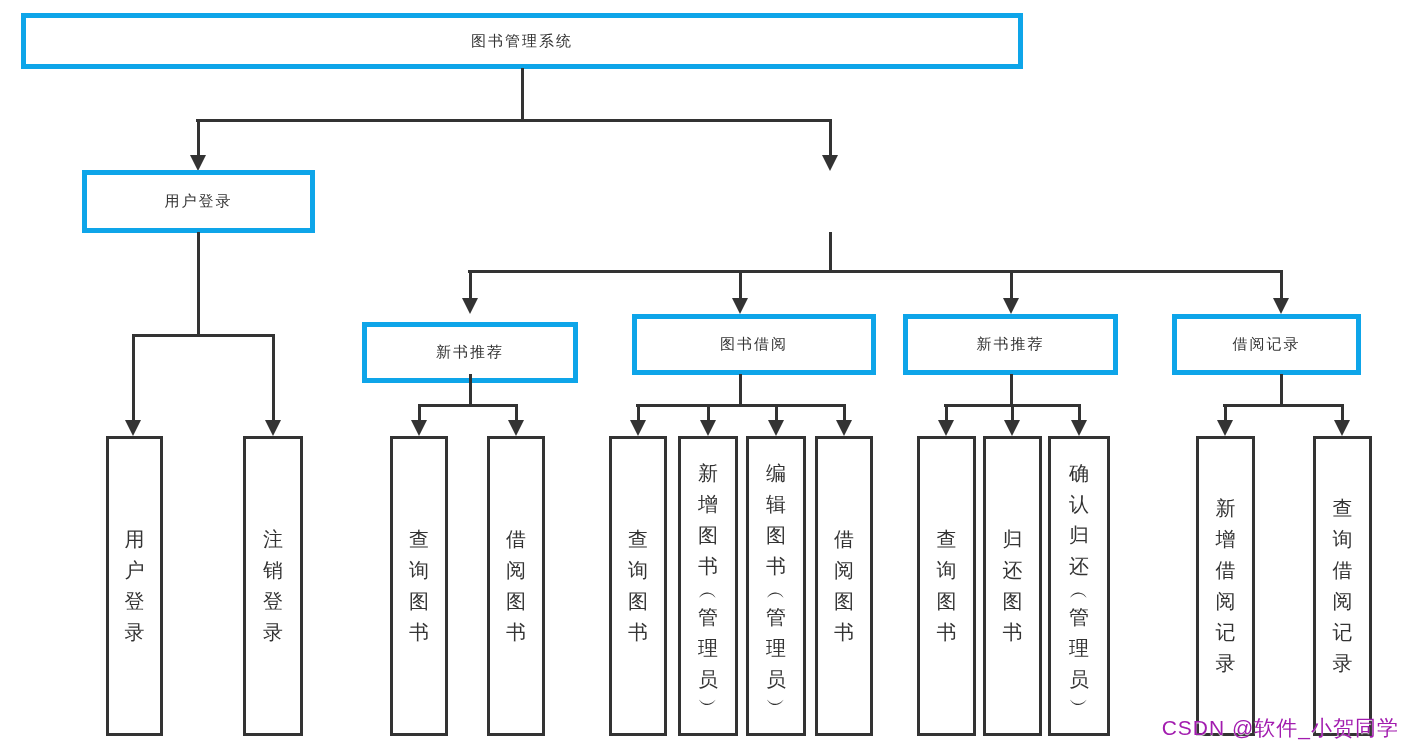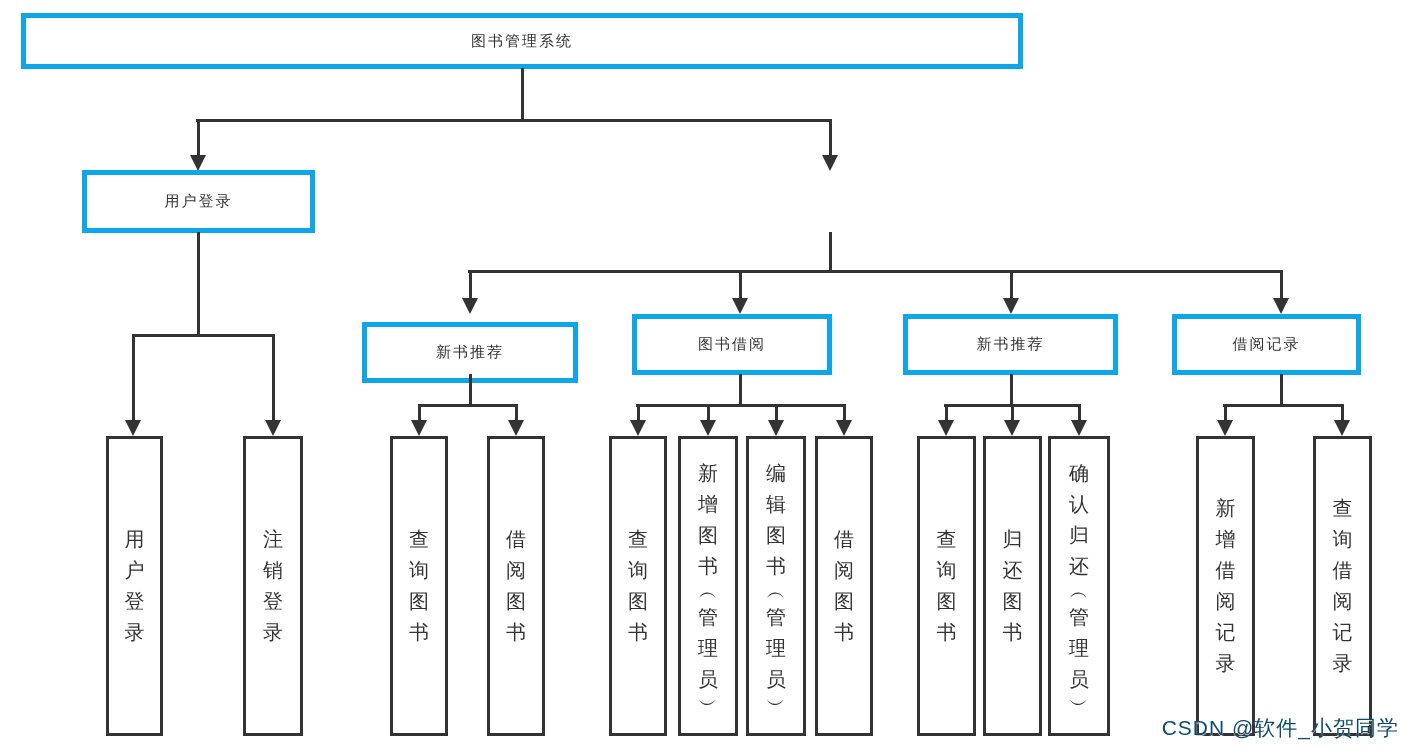--- a/index.html
+++ b/index.html
@@ -20,21 +20,21 @@
   .vchar{display:block;text-align:center;line-height:31px;font-size:20px;color:#333333;}
   .vbracket{line-height:20px;font-size:19px;}
   .hline{position:absolute;height:3px;background:#333333;}
   .vline{position:absolute;width:3px;background:#333333;}
   .tri{
     position:absolute;width:0;height:0;
     border-left:8px solid transparent;border-right:8px solid transparent;
     border-top:16px solid #333333;
   }
   .watermark{
-    position:absolute;right:6px;bottom:5px;font-size:21px;color:#0c4a6e;
+    position:absolute;right:6px;bottom:5px;font-size:21px;color:#a21caf;
     letter-spacing:1px;text-shadow:0 1px 1px rgba(255,255,255,0.9);white-space:nowrap;
   }
 </style>
 </head>
 <body>
 
 <div id="stage">
 
   <div class="box" style="left:21px;top:13px;width:1002px;height:56px">
     <span>图书管理系统</span>
@@ -65,21 +65,21 @@
   <div class="vline" style="left:739px;top:270px;height:30px"></div>
   <div class="tri" style="left:732px;top:298px"></div>
   <div class="vline" style="left:1010px;top:270px;height:30px"></div>
   <div class="tri" style="left:1003px;top:298px"></div>
   <div class="vline" style="left:1280px;top:270px;height:30px"></div>
   <div class="tri" style="left:1273px;top:298px"></div>
 
   <div class="box" style="left:362px;top:322px;width:216px;height:61px">
     <span>新书推荐</span>
   </div>
-  <div class="box" style="left:632px;top:314px;width:200px;height:61px">
+  <div class="box" style="left:632px;top:314px;width:244px;height:61px">
     <span>图书借阅</span>
   </div>
   <div class="box" style="left:903px;top:314px;width:215px;height:61px">
     <span>新书推荐</span>
   </div>
   <div class="box" style="left:1172px;top:314px;width:189px;height:61px">
     <span>借阅记录</span>
   </div>
 
   <div class="vline" style="left:469px;top:374px;height:32px"></div>

